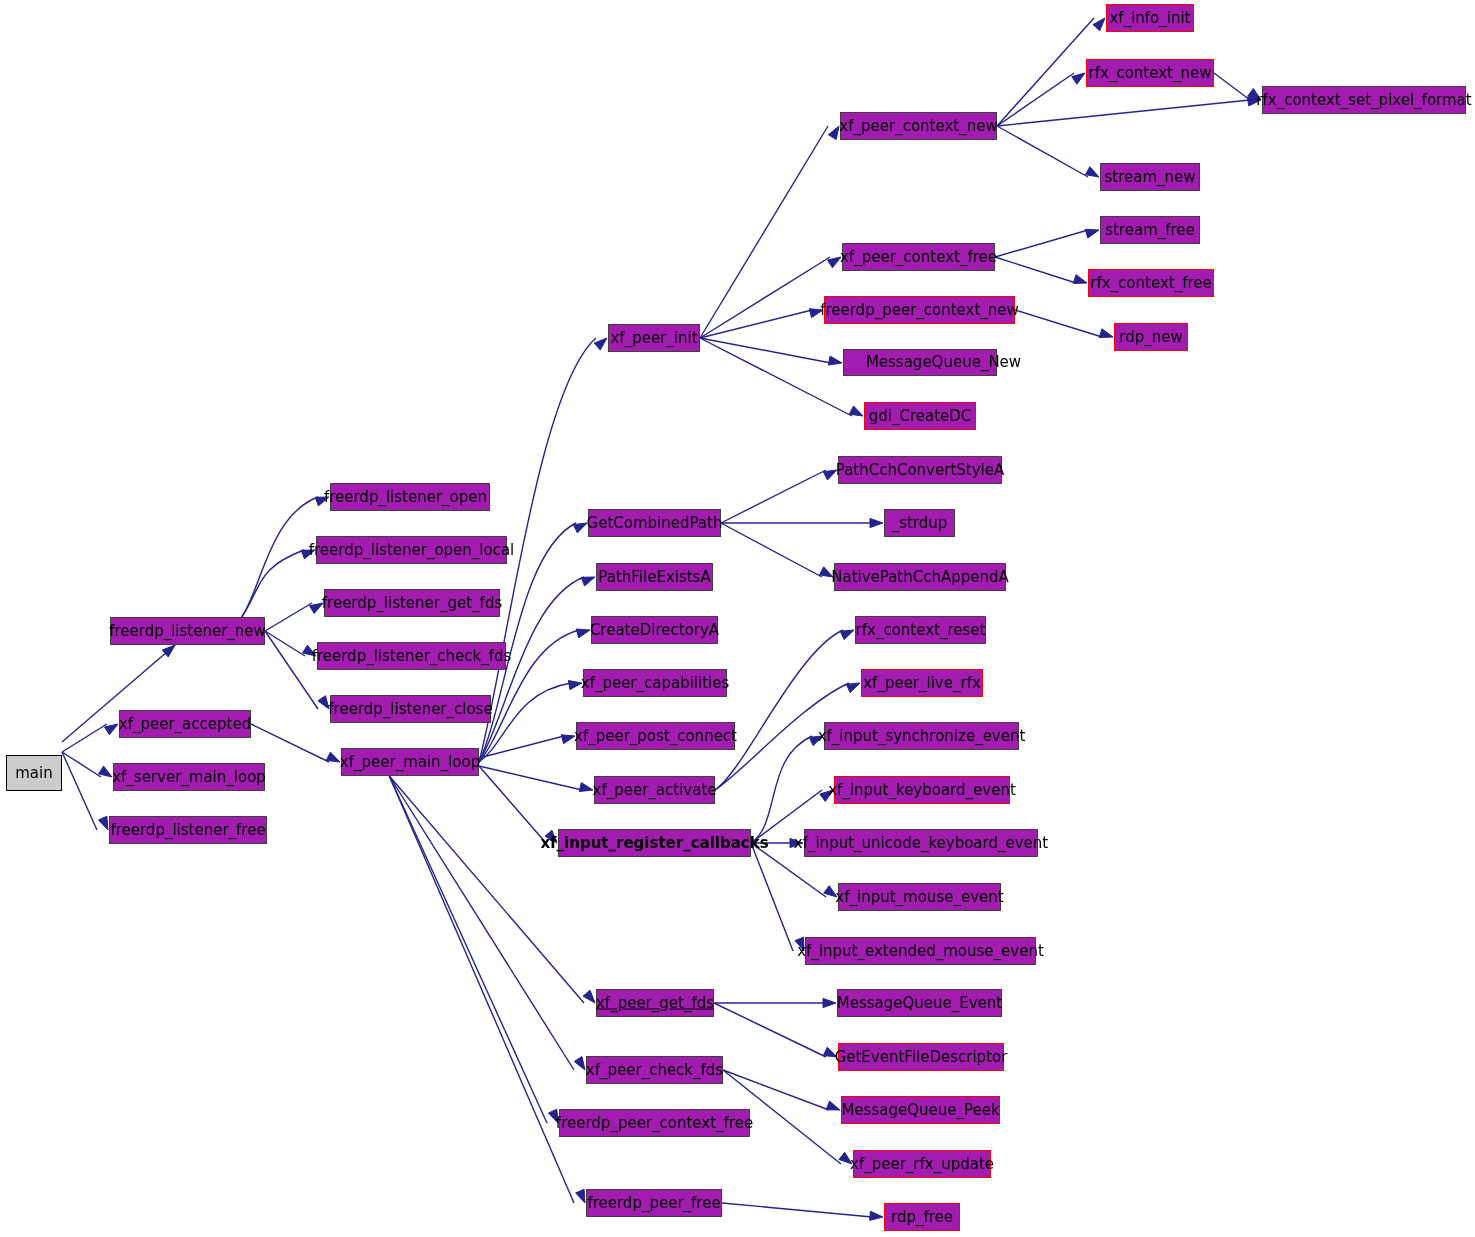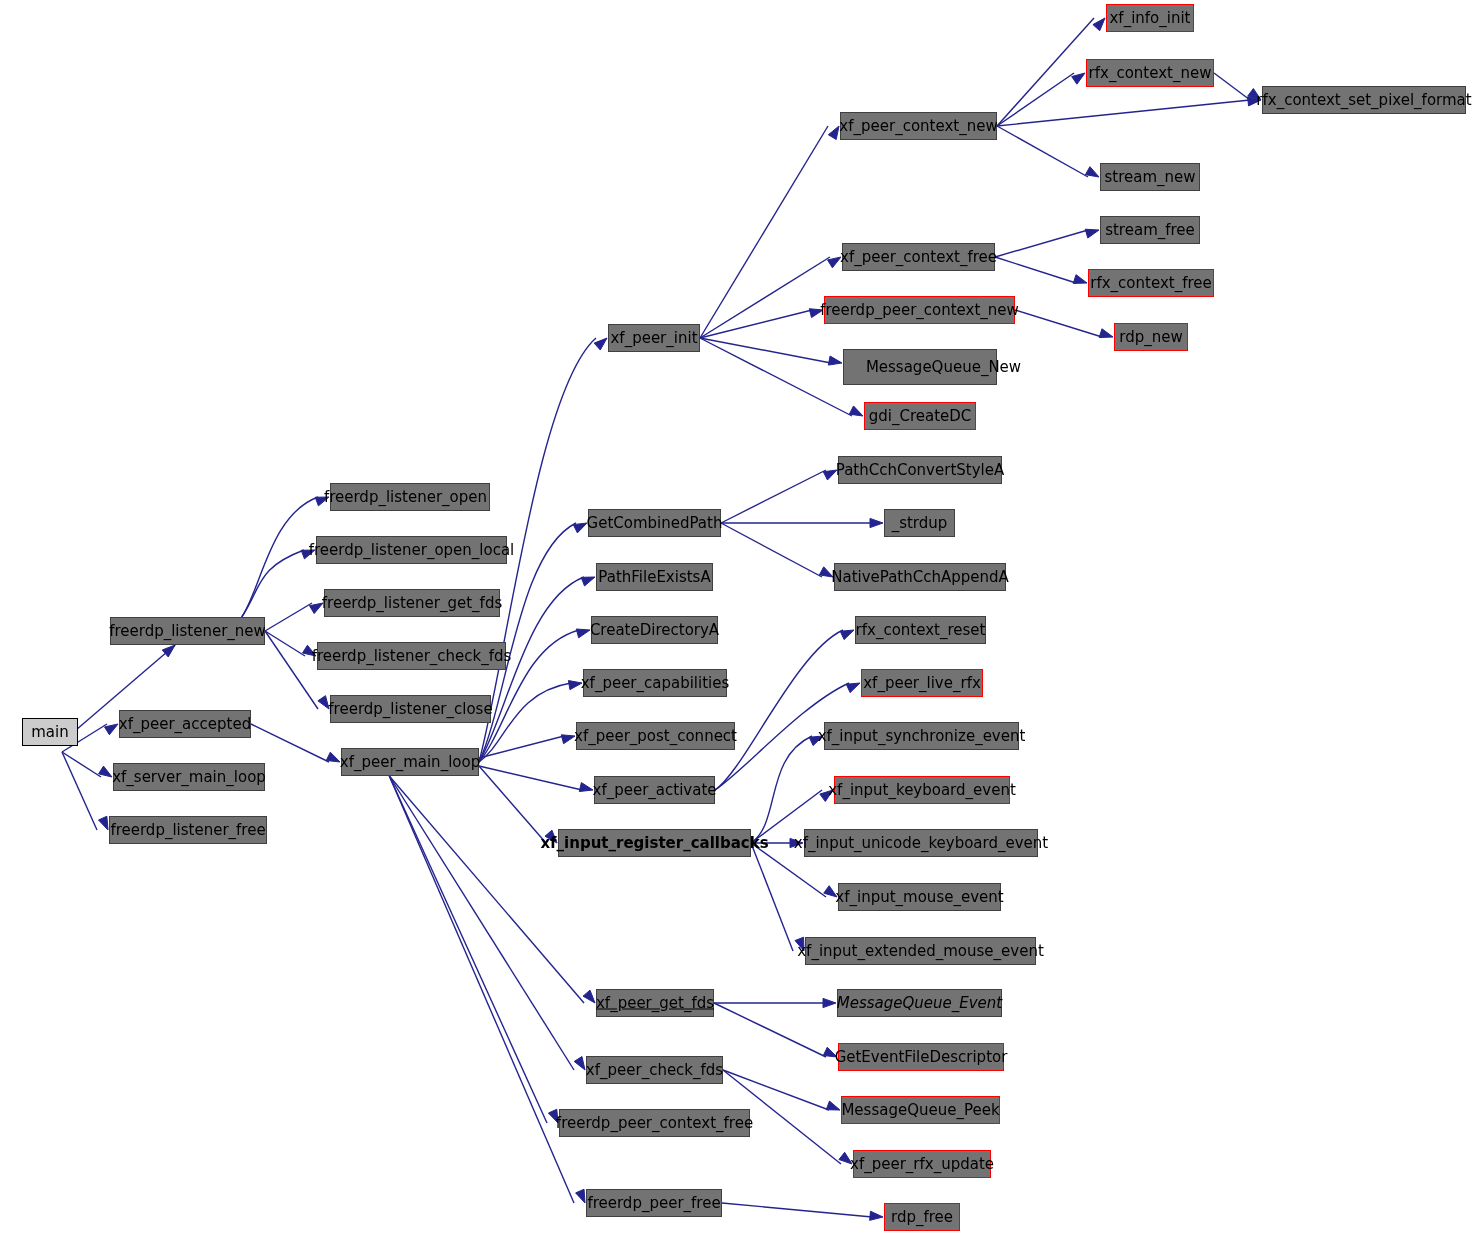--- a/index.html
+++ b/index.html
@@ -22,21 +22,21 @@
     width: 1475px;
     height: 1237px;
     pointer-events: none;
   }
   .node {
     position: absolute;
     box-sizing: border-box;
     display: flex;
     align-items: center;
     justify-content: center;
-    background: #737373;
+    background: #a21caf;
     border: 1px solid #404040;
     font-size: 15px;
     color: #000000;
     white-space: nowrap;
     letter-spacing: 0px;
     line-height: 1;
   }
   .node.red {
     border: 1px solid #ff0000;
   }
@@ -250,21 +250,21 @@
       <g>
         <path d="M 723 1070 L 841 1164" stroke="#24248f" stroke-width="1.4" fill="none"></path>
         <path d="M 852 1164 L 838.9657593017481 1159.4979372038993 L 844.6980677618011 1152.3020606263858 Z" fill="#24248f" stroke="#24248f" stroke-width="1"></path>
       </g>
       <g>
         <path d="M 722 1203 L 872 1217" stroke="#24248f" stroke-width="1.4" fill="none"></path>
         <path d="M 883 1217 L 869.6287794781244 1220.3720115295437 L 870.4837304328591 1211.2118227288147 Z" fill="#24248f" stroke="#24248f" stroke-width="1"></path>
       </g>
     </svg>
   <div id="nodes">
-      <div class="node root" style="left: 6px; top: 718px; width: 56px; height: 28px; margin-left: 16px;">
+      <div class="node root" style="left: 6px; top: 755px; width: 56px; height: 36px;">
         <span>main</span>
       </div>
       <div class="node" style="left: 119px; top: 710px; width: 132px; height: 28px;">
         <span>xf_peer_accepted</span>
       </div>
       <div class="node" style="left: 113px; top: 763px; width: 152px; height: 28px;">
         <span>xf_server_main_loop</span>
       </div>
       <div class="node" style="left: 109px; top: 816px; width: 158px; height: 28px;">
         <span>freerdp_listener_free</span>
@@ -295,21 +295,21 @@
       </div>
       <div class="node" style="left: 840px; top: 112px; width: 157px; height: 28px;">
         <span>xf_peer_context_new</span>
       </div>
       <div class="node" style="left: 842px; top: 243px; width: 153px; height: 28px;">
         <span>xf_peer_context_free</span>
       </div>
       <div class="node red" style="left: 824px; top: 296px; width: 191px; height: 28px;">
         <span>freerdp_peer_context_new</span>
       </div>
-      <div class="node" style="left: 843px; top: 349px; width: 154px; height: 36px; padding-left: 47px;">
+      <div class="node" style="left: 843px; top: 349px; width: 154px; height: 27px; padding-left: 47px;">
         <span>MessageQueue_New</span>
       </div>
       <div class="node red" style="left: 864px; top: 402px; width: 112px; height: 28px;">
         <span>gdi_CreateDC</span>
       </div>
       <div class="node red" style="left: 1106px; top: 4px; width: 88px; height: 28px;">
         <span>xf_info_init</span>
       </div>
       <div class="node red" style="left: 1086px; top: 59px; width: 128px; height: 28px;">
         <span>rfx_context_new</span>
@@ -385,21 +385,21 @@
       </div>
       <div class="node" style="left: 586px; top: 1056px; width: 137px; height: 28px;">
         <span>xf_peer_check_fds</span>
       </div>
       <div class="node" style="left: 559px; top: 1109px; width: 191px; height: 28px;">
         <span>freerdp_peer_context_free</span>
       </div>
       <div class="node" style="left: 586px; top: 1189px; width: 136px; height: 28px;">
         <span>freerdp_peer_free</span>
       </div>
-      <div class="node" style="left: 837px; top: 989px; width: 165px; height: 28px; font-style: italic;">
+      <div class="node" style="left: 837px; top: 989px; width: 165px; height: 28px;">
         <span>MessageQueue_Event</span>
       </div>
       <div class="node red" style="left: 838px; top: 1043px; width: 166px; height: 28px;">
         <span>GetEventFileDescriptor</span>
       </div>
       <div class="node red" style="left: 841px; top: 1096px; width: 159px; height: 28px;">
         <span>MessageQueue_Peek</span>
       </div>
       <div class="node red" style="left: 853px; top: 1150px; width: 138px; height: 28px;">
         <span>xf_peer_rfx_update</span>

